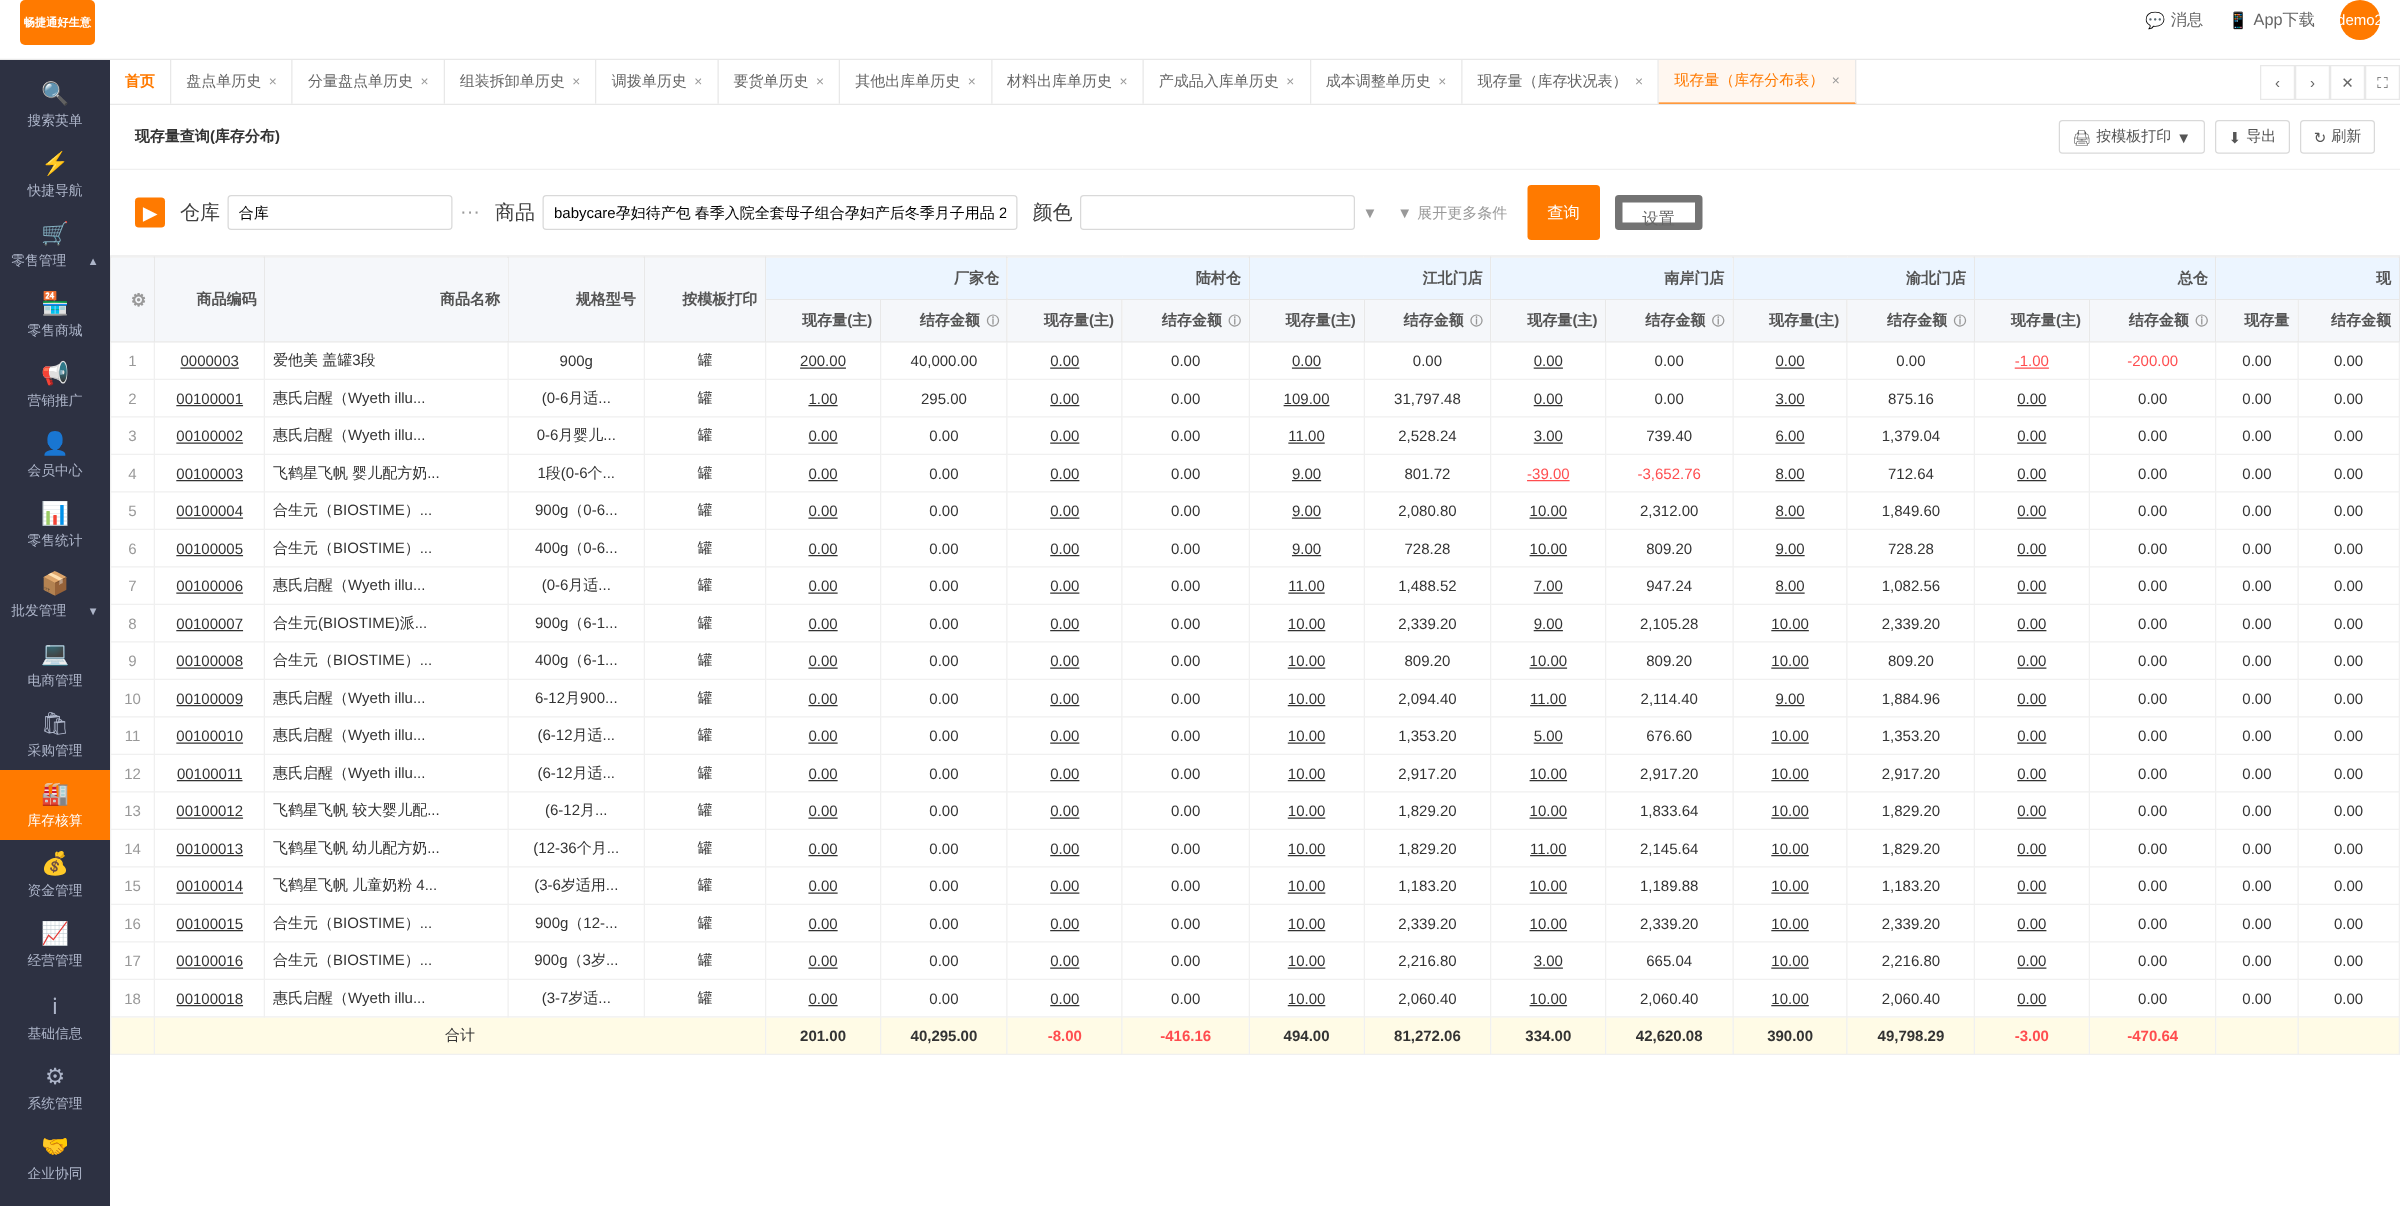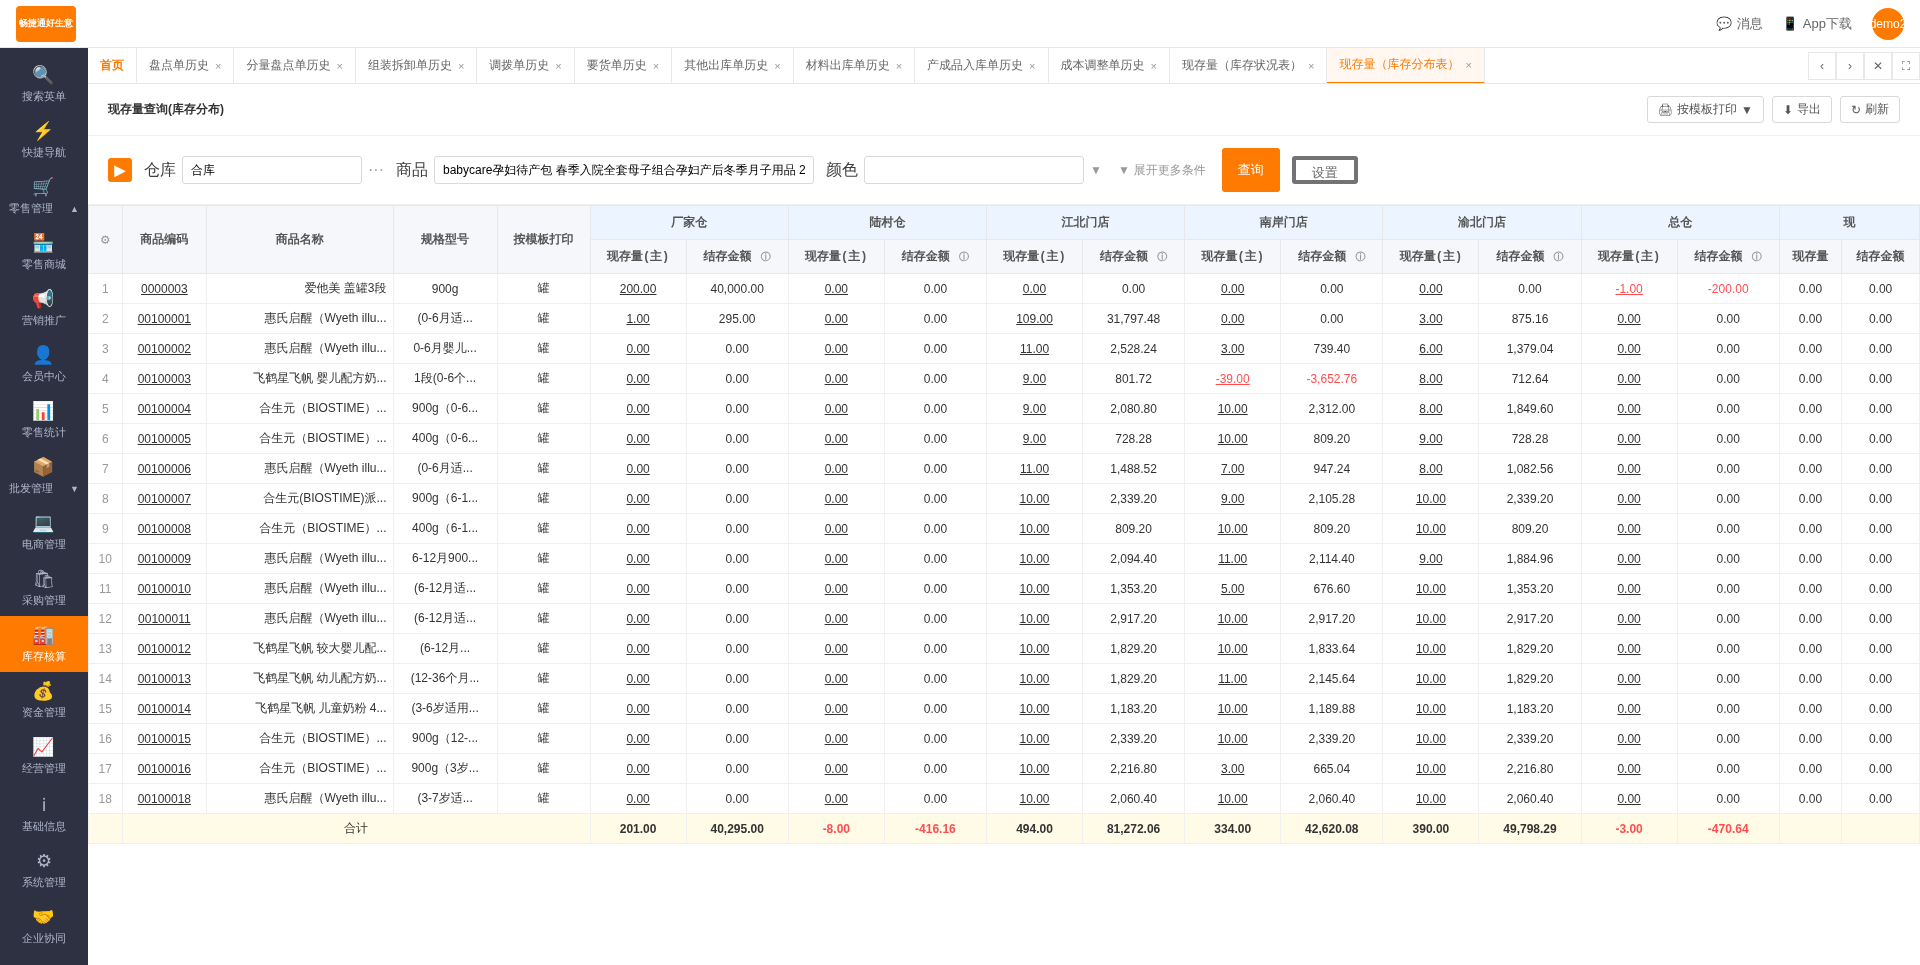--- a/index.html
+++ b/index.html
@@ -1,19 +1,19 @@
 <!DOCTYPE html>
 <html><head>
   <meta charset="utf-8">
   <style>
     * { box-sizing: border-box; margin: 0; padding: 0; }
     body { font-family: "Microsoft YaHei", Arial, sans-serif; font-size: 12px; background: #f0f2f5; color: #333; overflow: hidden; }
     
     
-    .top-bar { background: #fff; height: 48px; display: flex; align-items: center; padding: 0 16px; border-bottom: 1px solid #e8e8e8; position: fixed; top: 0; left: 0; right: 0; z-index: 100; }
+    .top-bar { background: #fff; height: 48px; display: flex; align-items: flex-start; padding: 0 16px; border-bottom: 1px solid #e8e8e8; position: fixed; top: 0; left: 0; right: 0; z-index: 100; }
     .logo-area { display: flex; align-items: center; width: 88px; }
     .logo-img { width: 60px; height: 36px; background: #ff7a00; border-radius: 4px; display: flex; align-items: center; justify-content: center; color: white; font-size: 10px; font-weight: bold; }
     .top-actions { margin-left: auto; display: flex; align-items: center; gap: 20px; }
     .top-action-item { display: flex; align-items: center; gap: 4px; color: #666; cursor: pointer; font-size: 13px; }
     .avatar { width: 32px; height: 32px; border-radius: 50%; background: #ff7a00; display: flex; align-items: center; justify-content: center; color: white; font-size: 12px; }
     
     
     .tab-bar { background: #fff; height: 36px; display: flex; align-items: center; border-bottom: 1px solid #e8e8e8; position: fixed; top: 48px; left: 88px; right: 0; z-index: 99; overflow: hidden; }
     .tab-item { display: flex; align-items: center; padding: 0 12px; height: 36px; border-right: 1px solid #e8e8e8; cursor: pointer; white-space: nowrap; font-size: 12px; color: #666; flex-shrink: 0; }
     .tab-item.active { background: #fff7f0; color: #ff7a00; border-bottom: 2px solid #ff7a00; }
@@ -42,33 +42,33 @@
     .search-bar { background: #fff; padding: 12px 20px; display: flex; align-items: center; gap: 12px; flex-wrap: wrap; border-bottom: 1px solid #f0f0f0; }
     .search-expand-btn { width: 24px; height: 24px; background: #ff7a00; border-radius: 3px; display: flex; align-items: center; justify-content: center; cursor: pointer; color: white; font-size: 14px; font-weight: bold; flex-shrink: 0; }
     .search-field { display: flex; align-items: center; gap: 6px; }
     .search-label { color: #404040; white-space: nowrap; font-size: 16px; }
     .search-input { border: 1px solid #d9d9d9; border-radius: 3px; padding: 4px 8px; font-size: 12px; outline: none; height: 28px; }
     .search-input-long { width: 380px; }
     .search-input-med { width: 180px; }
     .search-input-color { width: 220px; }
     .expand-condition { display: flex; align-items: center; gap: 4px; color: #999; cursor: pointer; font-size: 12px; padding: 0 4px; }
     .search-btn { background: #ff7a00; color: white; border: none; border-radius: 3px; padding: 5px 16px; cursor: pointer; font-size: 13px; height: 44px; white-space: nowrap; }
-    .settings-btn { background: #fff; color: #666; border: 4px solid #737373; border-radius: 3px; padding: 4px 16px; cursor: pointer; font-size: 13px; height: 28px; white-space: nowrap; }
+    .settings-btn { background: #fff; color: #666; border: 6px solid #737373; border-radius: 3px; padding: 4px 16px; cursor: pointer; font-size: 13px; height: 28px; white-space: nowrap; }
     .dots-btn { color: #999; cursor: pointer; font-size: 16px; }
     
     
     .table-area { flex: 1; overflow: auto; background: #fff; }
     table { width: 100%; border-collapse: collapse; font-size: 12px; }
     thead tr { background: #f5f7fa; position: sticky; top: 0; z-index: 10; }
-    thead th { padding: 8px 6px; border: 1px solid #e8e8e8; font-weight: 600; color: #555; white-space: nowrap; text-align: center; font-size: 12px; font-family: Liberation Mono, monospace; }
+    thead th { padding: 8px 6px; border: 1px solid #e8e8e8; font-weight: 600; color: #555; white-space: nowrap; text-align: right; font-size: 12px; }
     thead th.group-header { background: #ecf5ff; }
     tbody tr { border-bottom: 1px solid #f0f0f0; }
     tbody tr.summary-row { background: #fffbe6; font-weight: bold; }
     tbody td { padding: 6px 6px; border: 1px solid #f0f0f0; text-align: center; white-space: nowrap; color: #333; }
-    tbody td.text-left { text-align: right; }
+    tbody td.text-left { text-align: left; }
     tbody td.red { color: #ff4d4f; }
     tbody td.underline { text-decoration: underline; cursor: pointer; }
     .row-num { color: #999; }
     .gear-icon { color: #999; font-size: 14px; }
     .info-icon { color: #999; font-size: 10px; margin-left: 2px; cursor: pointer; }
     
     
     ::-webkit-scrollbar { width: 6px; height: 6px; }
     ::-webkit-scrollbar-track { background: #f1f1f1; }
     ::-webkit-scrollbar-thumb { background: #ccc; border-radius: 3px; }

